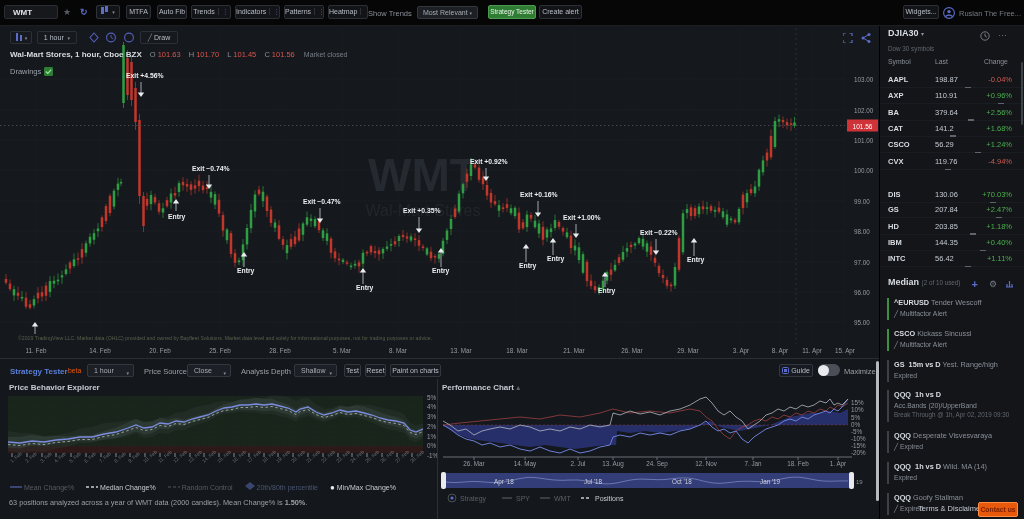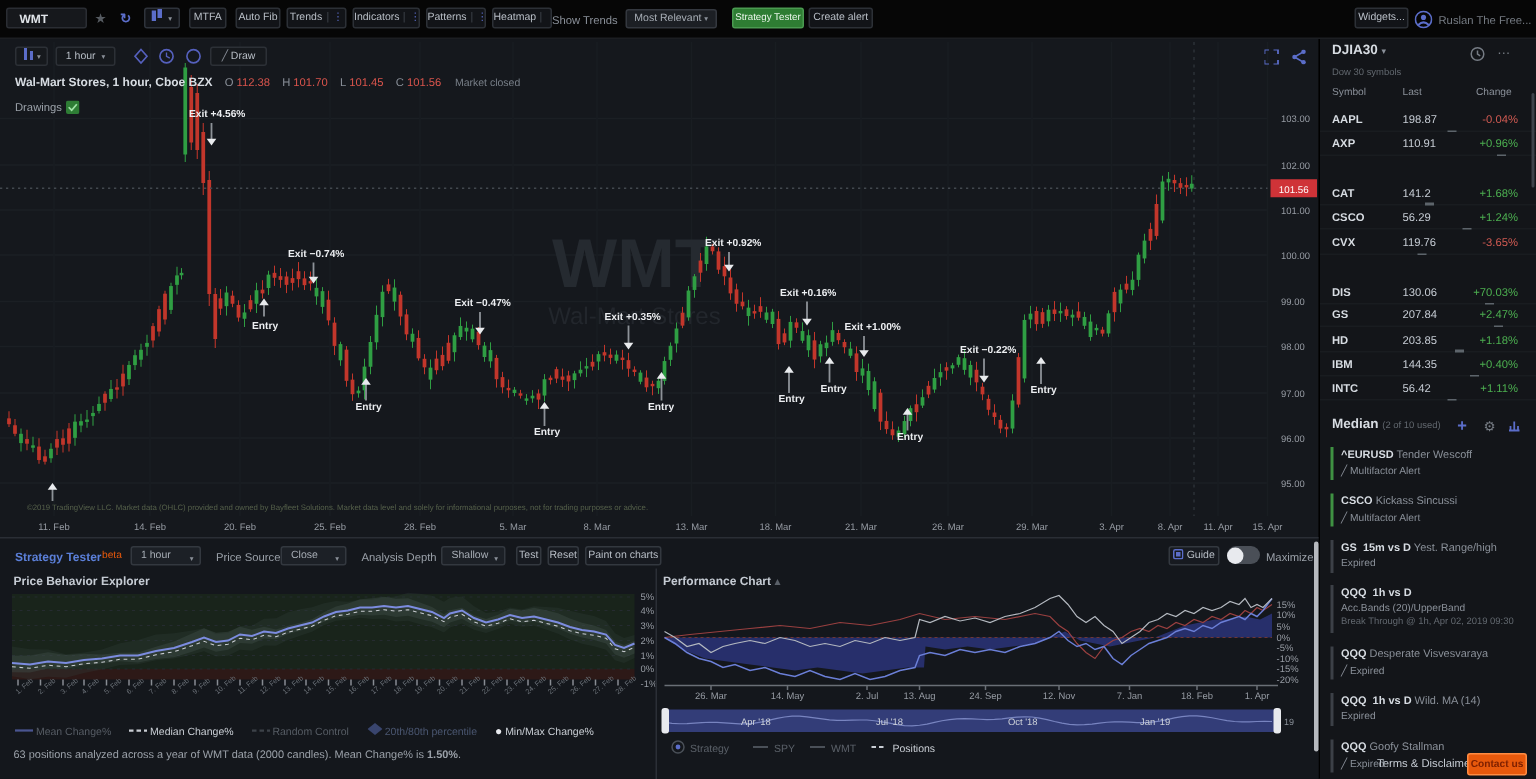--- a/index.html
+++ b/index.html
@@ -619,21 +619,21 @@
 </div>
 <div class="cpill" style="left:37px;width:40px">1 hour&nbsp;&nbsp;<span style="font-size:5px;color:#8a9099">▾</span></div>
 <svg style="position:absolute;left:89px;top:6px" width="48" height="11" viewBox="0 0 48 11">
   <path d="M 5 1 L 9 5.5 L 5 10 L 1 5.5 Z" fill="none" stroke="#5560bd" stroke-width="1.1"></path>
   <circle cx="22" cy="5.5" r="4.4" fill="none" stroke="#5560bd" stroke-width="1.1"></circle>
   <path d="M 22 3 L 22 5.5 L 24.2 6.8" fill="none" stroke="#5560bd" stroke-width="0.9"></path>
   <circle cx="40" cy="5.5" r="4.4" fill="none" stroke="#5560bd" stroke-width="1.1"></circle>
 </svg>
 <div class="cpill" style="left:140px;width:38px"><span style="color:#8a9099">╱</span> Draw</div>
 <div id="legend1"><b>Wal-Mart Stores, 1 hour, Cboe BZX</b>
-  <span class="lk">O</span><span class="lv">112.38</span>
+  <span class="lk">O</span><span class="lv">101.63</span>
   <span class="lk">H</span><span class="lv">101.70</span>
   <span class="lk">L</span><span class="lv">101.45</span>
   <span class="lk">C</span><span class="lv">101.56</span>
   <span class="mk">Market closed</span>
 </div>
 <svg style="position:absolute;left:843px;top:7px" width="28" height="10" viewBox="0 0 28 10">
   <path d="M0 3 L0 0 L3 0 M6 0 L9 0 L9 3 M9 7 L9 10 L6 10 M3 10 L0 10 L0 7" stroke="#5b6dc9" stroke-width="1.2" fill="none"></path>
   <circle cx="20" cy="5" r="1.5" fill="#5b6dc9"></circle>
       <circle cx="26" cy="1.5" r="1.5" fill="#5b6dc9"></circle>
       <circle cx="26" cy="8.5" r="1.5" fill="#5b6dc9"></circle>
@@ -666,36 +666,42 @@
       <span class="wl">198.87</span>
       <span class="wc" style="color:#d05a52">-0.04%</span>
       <span style="position:absolute;left:85px;bottom:-1px;width:6px;height:1.5px;background:#5d646b"></span>
     </div>
 <div class="wrow" style="top:62.3px">
       <span class="ws">AXP</span>
       <span class="wl">110.91</span>
       <span class="wc" style="color:#4caf50">+0.96%</span>
       <span style="position:absolute;left:118px;bottom:-1px;width:6px;height:1.5px;background:#5d646b"></span>
     </div>
+<div class="wrow" style="top:78.6px">
+      <span class="ws">BA</span>
+      <span class="wl">379.64</span>
+      <span class="wc" style="color:#4caf50">+2.56%</span>
+      <span style="position:absolute;left:88px;bottom:-1px;width:6px;height:1.5px;background:#5d646b"></span>
+    </div>
 <div class="wrow" style="top:94.89999999999999px">
       <span class="ws">CAT</span>
       <span class="wl">141.2</span>
       <span class="wc" style="color:#4caf50">+1.68%</span>
       <span style="position:absolute;left:70px;bottom:-1px;width:6px;height:1.5px;background:#5d646b"></span>
     </div>
 <div class="wrow" style="top:111.19999999999999px">
       <span class="ws">CSCO</span>
       <span class="wl">56.29</span>
       <span class="wc" style="color:#4caf50">+1.24%</span>
       <span style="position:absolute;left:95px;bottom:-1px;width:6px;height:1.5px;background:#5d646b"></span>
     </div>
 <div class="wrow" style="top:128px">
       <span class="ws">CVX</span>
       <span class="wl">119.76</span>
-      <span class="wc" style="color:#d05a52">-3.65%</span>
+      <span class="wc" style="color:#d05a52">-4.94%</span>
       <span style="position:absolute;left:65px;bottom:-1px;width:6px;height:1.5px;background:#5d646b"></span>
     </div>
 <div class="wrow" style="top:161px">
       <span class="ws">DIS</span>
       <span class="wl">130.06</span>
       <span class="wc" style="color:#4caf50">+70.03%</span>
       <span style="position:absolute;left:110px;bottom:-1px;width:6px;height:1.5px;background:#5d646b"></span>
     </div>
 <div class="wrow" style="top:176.4px">
       <span class="ws">GS</span>

